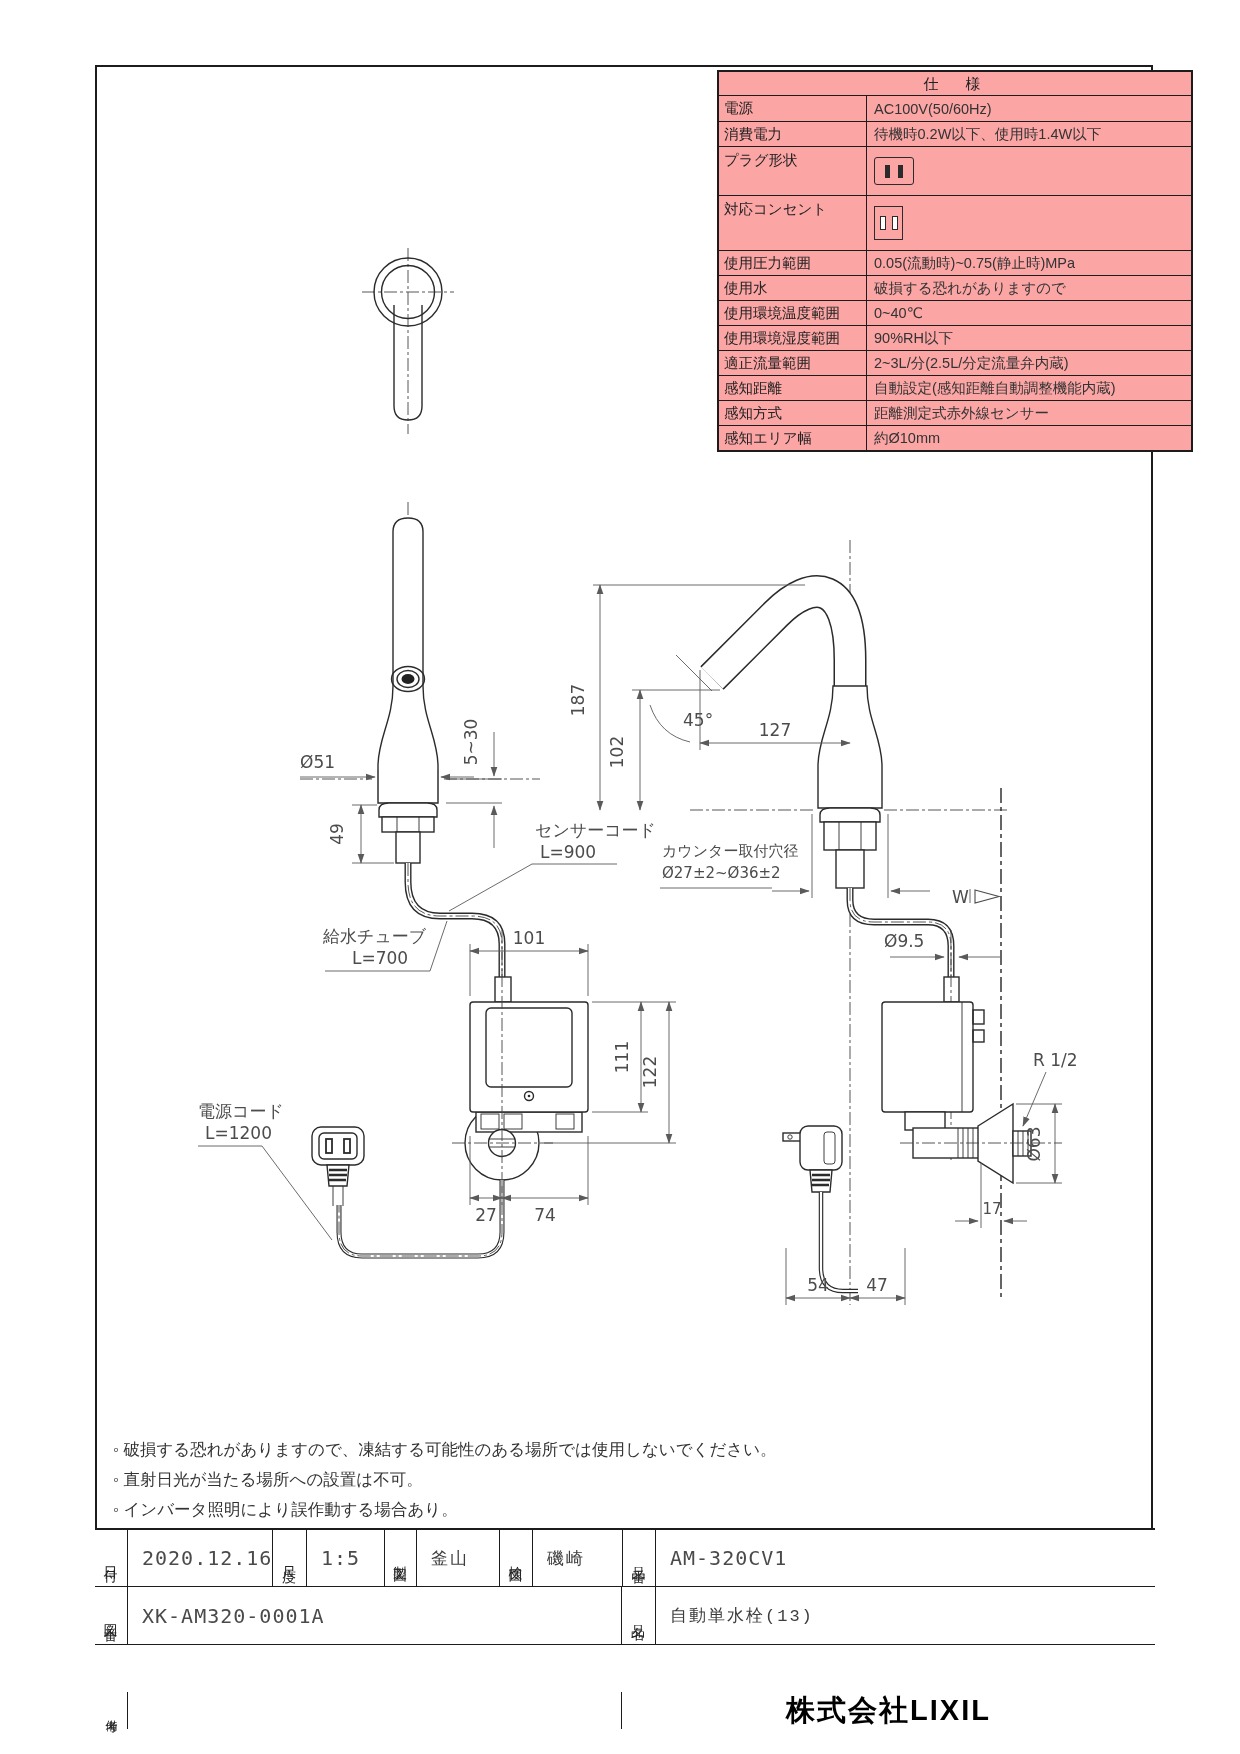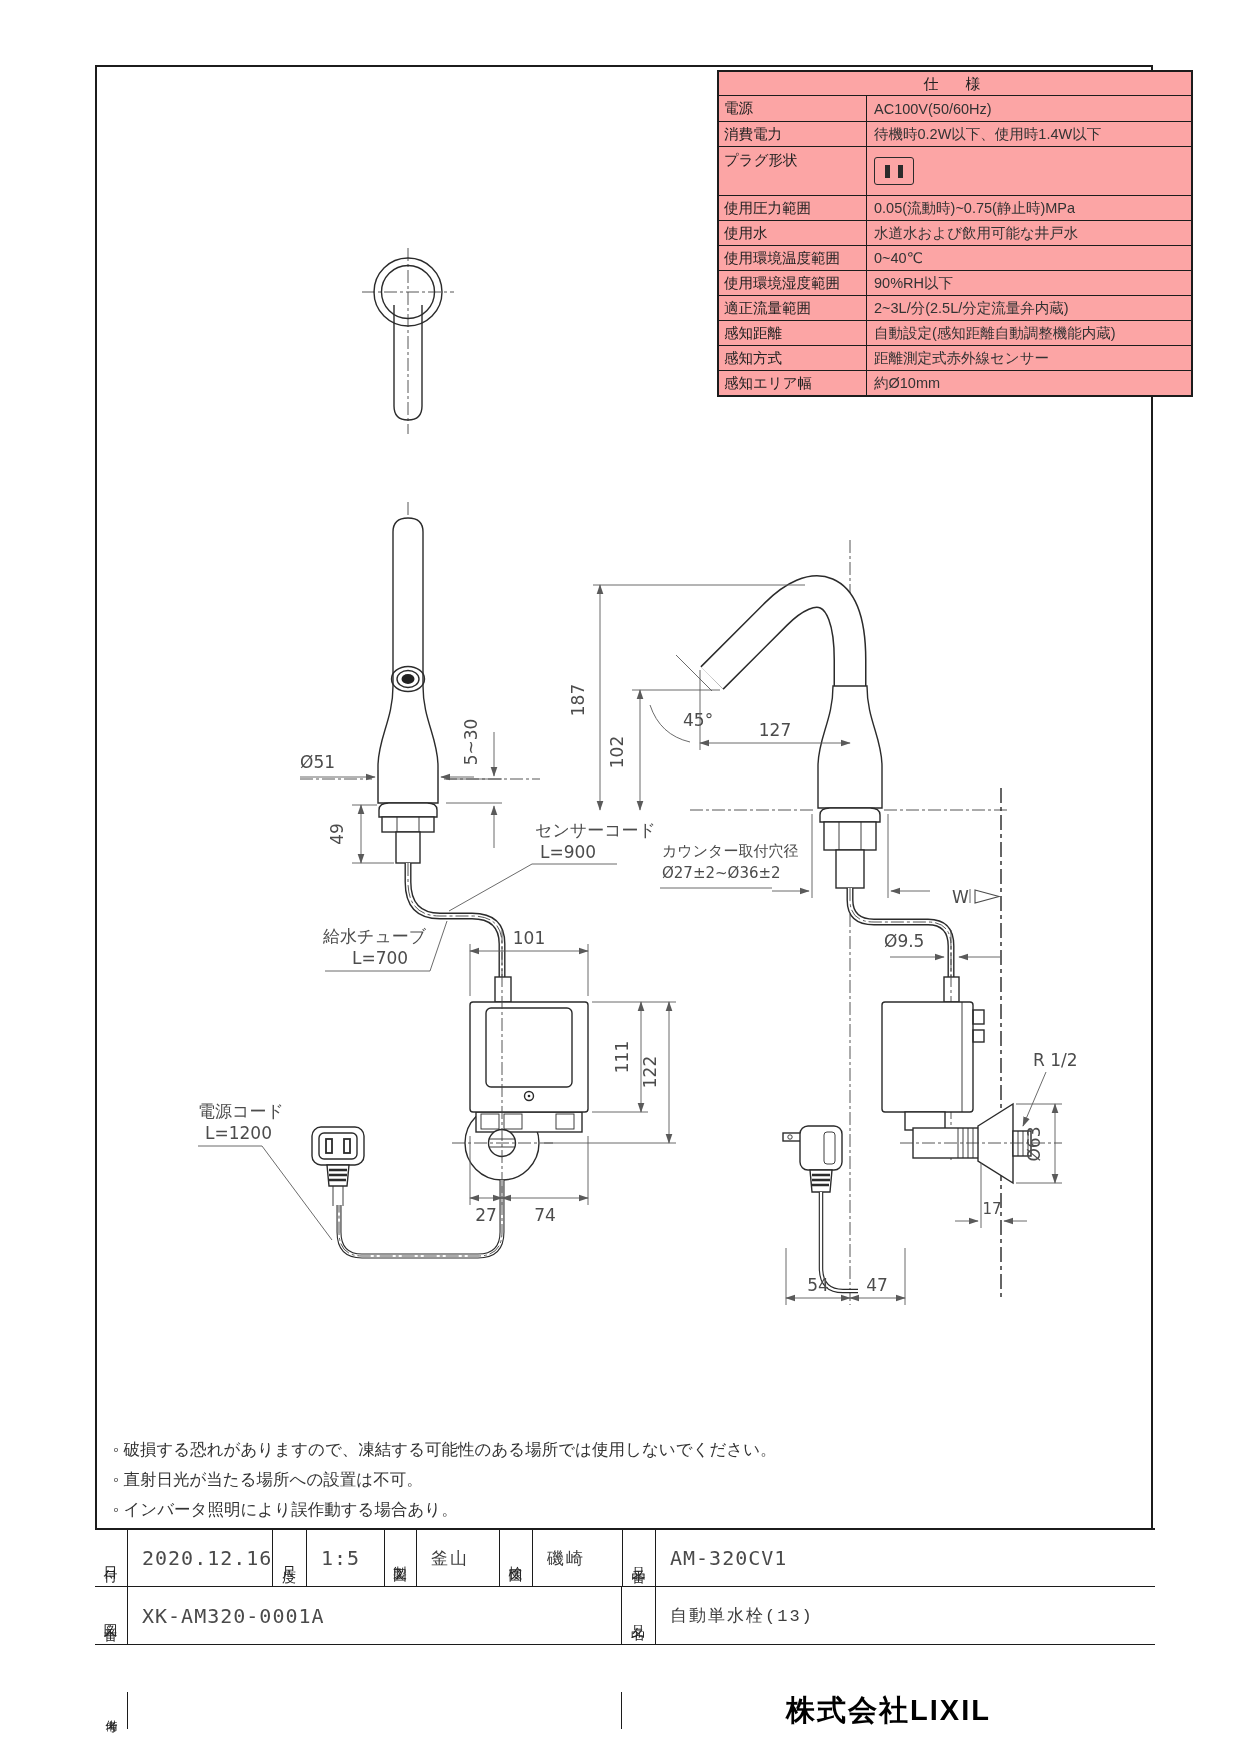--- a/index.html
+++ b/index.html
@@ -290,27 +290,36 @@
   </div>
   <div class="spec-row h48">
     <div class="spec-label" style="align-items:flex-start;padding-top:4px;">プラグ形状</div>
     <div class="spec-value">
       <span class="plugicon">
           <span class="slot"></span>
           <span class="slot"></span>
         </span>
     </div>
   </div>
+  <div class="spec-row h54">
+    <div class="spec-label" style="align-items:flex-start;padding-top:4px;">対応コンセント</div>
+    <div class="spec-value">
+      <span class="outleticon">
+          <span class="slot"></span>
+          <span class="slot"></span>
+        </span>
+    </div>
+  </div>
   <div class="spec-row h24">
     <div class="spec-label">使用圧力範囲</div>
     <div class="spec-value">0.05(流動時)~0.75(静止時)MPa</div>
   </div>
   <div class="spec-row h24">
     <div class="spec-label">使用水</div>
-    <div class="spec-value">水道水および飲用可能な井戸水</div>
+    <div class="spec-value">破損する恐れがありますので</div>
   </div>
   <div class="spec-row h24">
     <div class="spec-label">使用環境温度範囲</div>
     <div class="spec-value">0~40℃</div>
   </div>
   <div class="spec-row h24">
     <div class="spec-label">使用環境湿度範囲</div>
     <div class="spec-value">90%RH以下</div>
   </div>
   <div class="spec-row h24">

